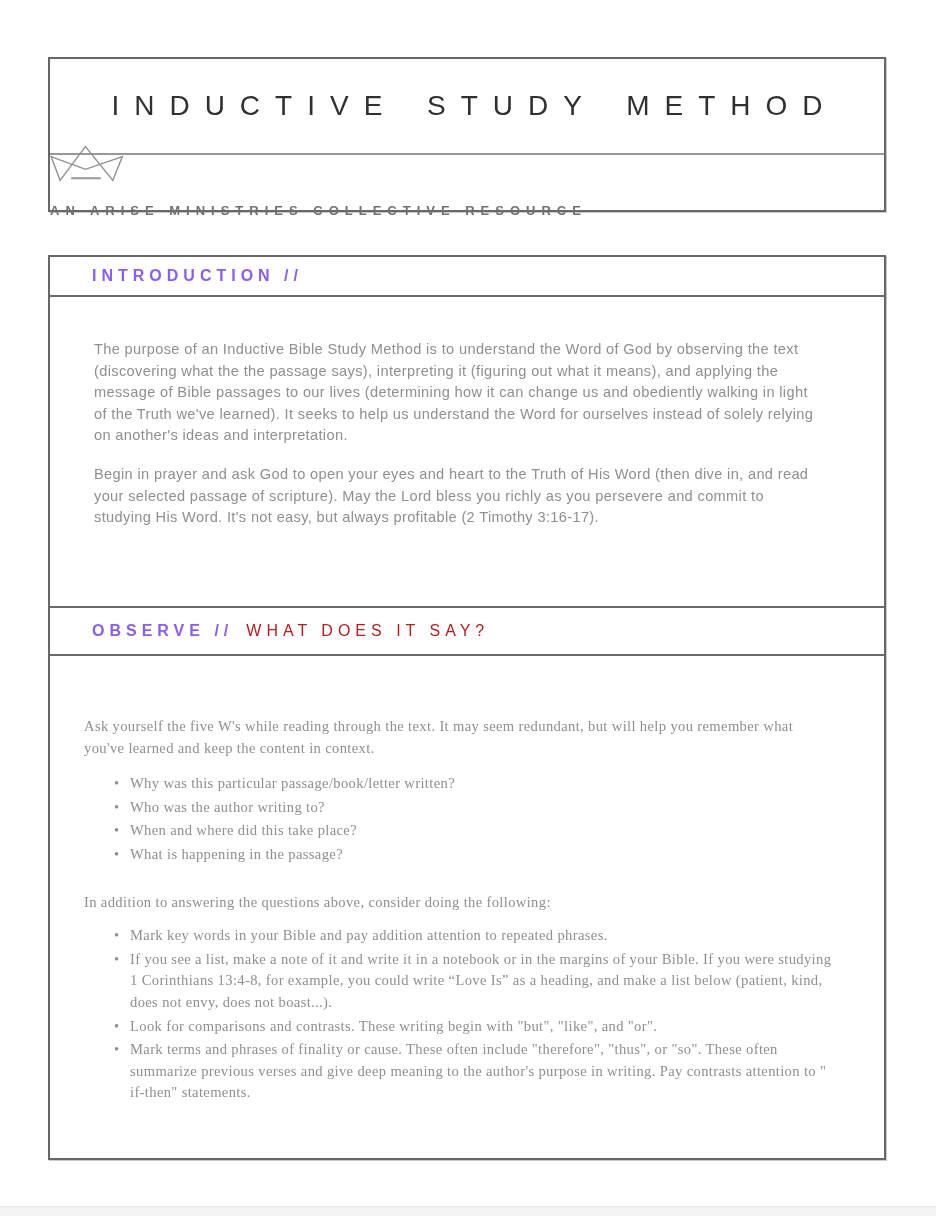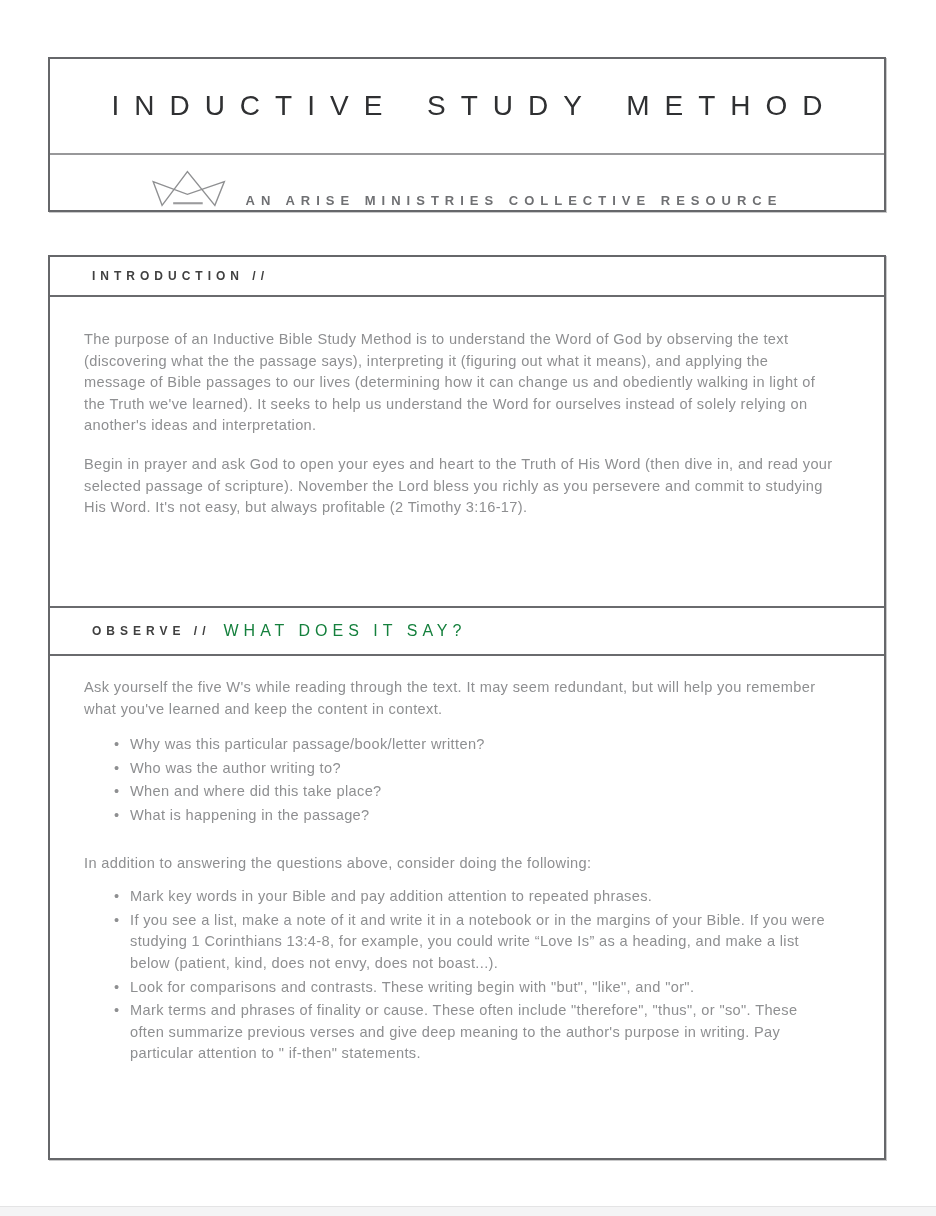--- a/index.html
+++ b/index.html
@@ -27,68 +27,69 @@
   .doc-title {
     margin:0;
     font-size:28px; font-weight:300;
     color:#2f3032;
     letter-spacing:15px; word-spacing:7px;
     text-indent:15px;
     white-space:nowrap;
   }
   .brand-row {
     height:53px;
-    display:flex; align-items:flex-end; justify-content:center;
+    display:flex; align-items:flex-start; justify-content:center;
     gap:20px;
+    flex-direction:column;
   }
   .logo svg { display:block; }
   .brand-text {
     font-size:13px; font-weight:bold;
     letter-spacing:6px;
     color:#6f7073;
     white-space:nowrap;
   }
   
   .content-card { top:255px; height:905px; }
   .section-heading {
     display:flex; align-items:center;
     padding-left:42px;
     border-bottom:2px solid #6a6b6e;
     box-sizing:content-box;
   }
   .h-intro { height:38px; }
   .h-observe { height:46px; }
   .h-bold {
-    font-size:12px; font-weight:bold;
+    font-size:16px; font-weight:bold;
     letter-spacing:5px;
-    color:#404040;
+    color:#8b5cf6;
     white-space:nowrap;
   }
   .h-light {
     font-size:16px; font-weight:normal;
     letter-spacing:5px;
-    color:#15803d;
+    color:#b91c1c;
     margin-left:13px;
     white-space:nowrap;
   }
   .section-body {
     box-sizing:border-box;
     font-size:14.6px;
     line-height:21.6px;
     letter-spacing:0.35px;
     color:#8e8f91;
   }
   .intro-body {
     height:311px;
     border-bottom:2px solid #6a6b6e;
     padding:32px 50px 0 34px;
   }
-  .intro-body p { margin:0; }
+  .intro-body p { margin:10px; }
   .intro-body p + p { margin-top:17px; }
-  .observe-body { padding:21px 50px 0 34px; }
+  .observe-body { padding:60px 50px 0 34px;font-family:Liberation Serif, serif; }
   .observe-body p { margin:0; }
   .observe-body .follow { margin-top:26px; }
   .observe-body ul {
     list-style:none;
     margin:14px 0 0 0;
     padding:0 0 0 46px;
   }
   .observe-body ul.tips { margin-top:12px; }
   .observe-body li { position:relative; margin-bottom:2px; }
   .observe-body li::before {
@@ -125,21 +126,21 @@
   </section>
 
   <section class="card content-card">
 
     <div class="section-heading h-intro">
       <span class="h-bold">INTRODUCTION //</span>
     </div>
 
     <div class="section-body intro-body">
       <p>The purpose of an Inductive Bible Study Method is to understand the Word of God by observing the text (discovering what the the passage says), interpreting it (figuring out what it means), and applying the message of Bible passages to our lives (determining how it can change us and obediently walking in light of the Truth we've learned). It seeks to help us understand the Word for ourselves instead of solely relying on another's ideas and interpretation.</p>
-      <p>Begin in prayer and ask God to open your eyes and heart to the Truth of His Word (then dive in, and read your selected passage of scripture).  November the Lord bless you richly as you persevere and commit to studying His Word.  It's not easy, but always profitable (2 Timothy 3:16-17).</p>
+      <p>Begin in prayer and ask God to open your eyes and heart to the Truth of His Word (then dive in, and read your selected passage of scripture).  May the Lord bless you richly as you persevere and commit to studying His Word.  It's not easy, but always profitable (2 Timothy 3:16-17).</p>
     </div>
 
     <div class="section-heading h-observe">
       <span class="h-bold">OBSERVE //</span>
       <span class="h-light">WHAT DOES IT SAY?</span>
     </div>
 
     <div class="section-body observe-body">
       <p class="lead">Ask yourself the five W's while reading through the text. It may seem redundant, but will help you remember what you've learned and keep the content in context.</p>
 
@@ -149,20 +150,20 @@
         <li>When and where did this take place?</li>
         <li>What is happening in the passage?</li>
       </ul>
 
       <p class="follow">In addition to answering the questions above, consider doing the following:</p>
 
       <ul class="tips">
         <li>Mark key words in your Bible and pay addition attention to repeated phrases.</li>
         <li>If you see a list, make a note of it and write it in a notebook or in the margins of your Bible.  If you were studying 1 Corinthians 13:4-8, for example, you could write “Love Is” as a heading, and make a list below (patient, kind, does not envy, does not boast...).</li>
         <li>Look for comparisons and contrasts. These writing begin with "but", "like", and "or".</li>
-        <li>Mark terms and phrases of finality or cause. These often include "therefore", "thus", or "so".  These often summarize previous verses and give deep meaning to the author's purpose in writing. Pay particular attention to " if-then" statements.</li>
+        <li>Mark terms and phrases of finality or cause. These often include "therefore", "thus", or "so".  These often summarize previous verses and give deep meaning to the author's purpose in writing. Pay contrasts attention to " if-then" statements.</li>
       </ul>
     </div>
 
   </section>
 
   <div class="bottom-bar"></div>
 </div>
 
 </body></html>

